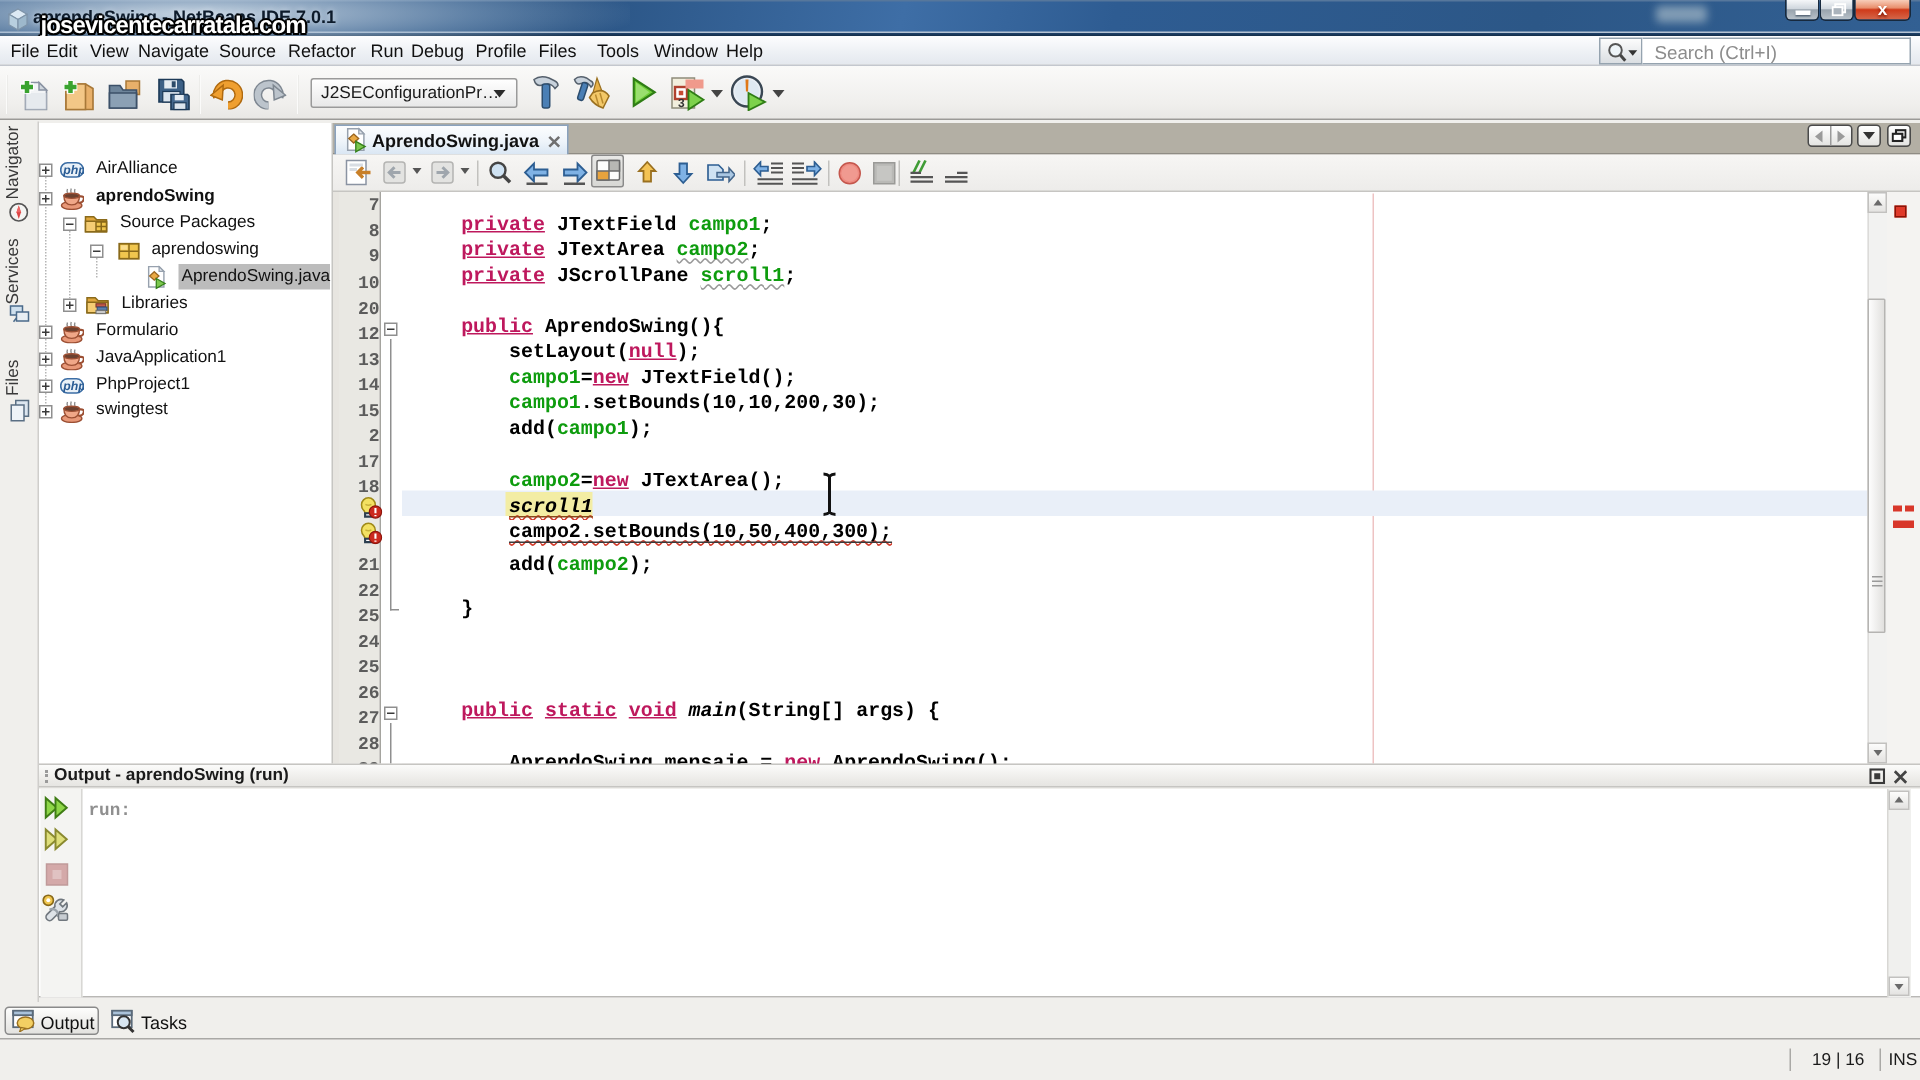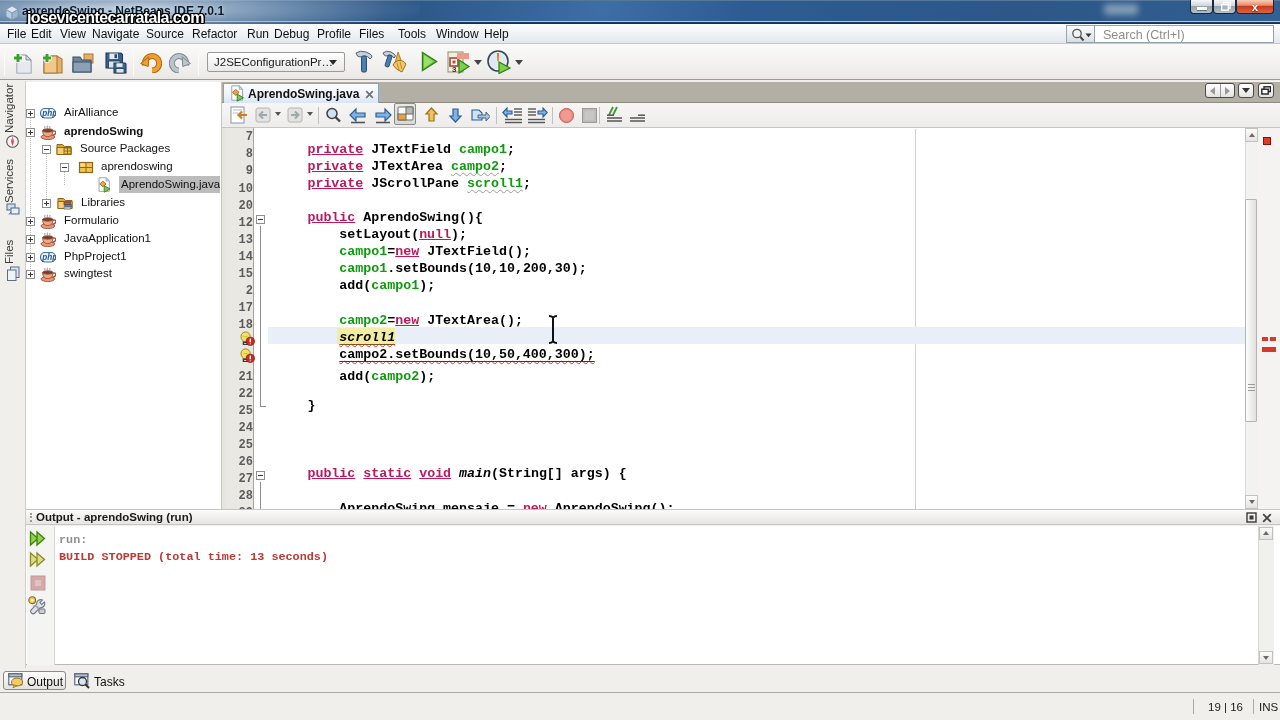--- a/index.html
+++ b/index.html
@@ -635,21 +635,20 @@
     <rect x="5" y="5" width="6" height="6" fill="#e0c2c2"></rect>
   </svg>
   <svg class="abs" style="left:28px;top:596px" width="20" height="19" viewBox="0 0 20 19">
     <circle cx="4.2" cy="4.2" r="3.4" fill="#f0c64e" stroke="#8a6a1a" stroke-width="1.1"></circle>
     <circle cx="4.2" cy="4.2" r="1.3" fill="#fff"></circle>
     <path d="M14.5 4 A4.2 4.2 0 0 0 8.6 8.4 L3.4 13.6 A2.4 2.4 0 0 0 6.8 17 L12 11.8 A4.2 4.2 0 0 0 16.4 5.9 L13.8 8.5 L11.9 6.6 Z" fill="#dde2e7" stroke="#70777e" stroke-width="1.1"></path>
     <path d="M5 10.5 A4 4 0 0 1 10.5 15.5" fill="none" stroke="#9aa2aa" stroke-width="1.6"></path>
     <rect x="11" y="13" width="6" height="4.5" rx="0.8" fill="#c8cdd2" stroke="#70777e" stroke-width="1"></rect>
   </svg>
   <div class="abs mono" style="left:59px;top:532px;font-size:11.8px;line-height:17px;font-weight:700;color:#8f8f8f;">run:</div>
-  <div class="abs mono" style="left:59px;top:549px;font-size:11.8px;line-height:17px;font-weight:700;color:#bb3a35;">BUILD STOPPED (total time: 13 seconds)</div>
   <div class="abs" id="outsb"></div>
   <div class="abs" style="left:1259px;top:527px;width:14px;height:13px;background:linear-gradient(180deg,#fcfcfb,#e4e3e1);border:1px solid #c2c1bf;"></div>
   <div class="abs" style="left:1262.5px;top:531px;width:0;height:0;border-left:3.5px solid transparent;border-right:3.5px solid transparent;border-bottom:4.5px solid #6a6a6a;"></div>
   <div class="abs" style="left:1259px;top:651px;width:14px;height:13px;background:linear-gradient(180deg,#fcfcfb,#e4e3e1);border:1px solid #c2c1bf;"></div>
   <div class="abs" style="left:1262.5px;top:656px;width:0;height:0;border-left:3.5px solid transparent;border-right:3.5px solid transparent;border-top:4.5px solid #6a6a6a;"></div>
 
   <div class="abs" id="bottabs"></div>
   <div class="abs" style="left:3px;top:671px;width:63px;height:19px;border:1px solid #8a8a8a;border-radius:3px;background:linear-gradient(180deg,#fdfdfc,#e3e2df);"></div>
   <svg class="abs" style="left:8px;top:673px" width="16" height="15" viewBox="0 0 16 15">
     <rect x="0.8" y="0.8" width="13" height="11" fill="#fff" stroke="#5a6a7a" stroke-width="1.2"></rect>

